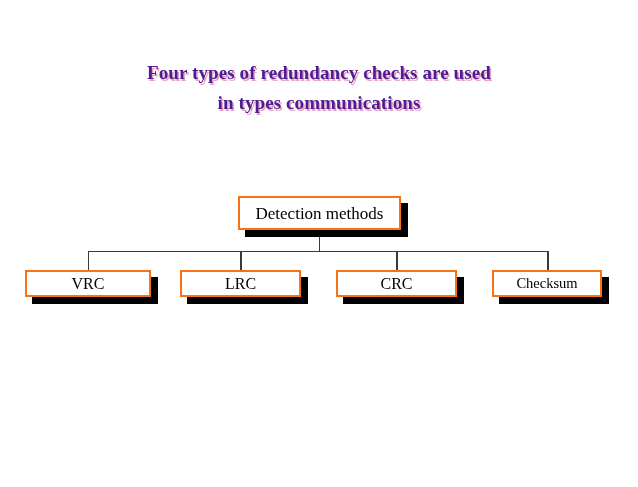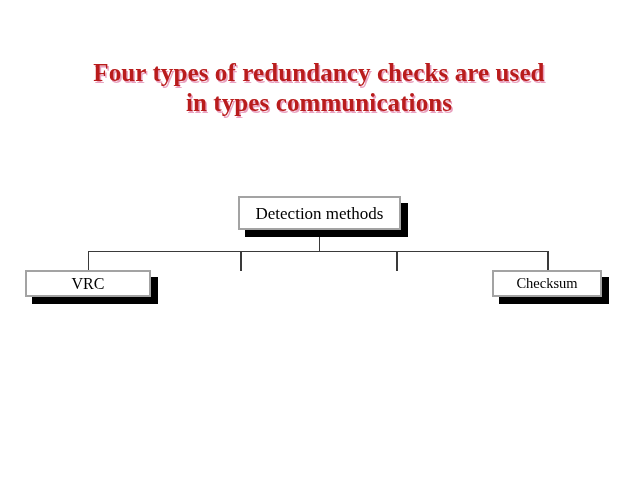--- a/index.html
+++ b/index.html
@@ -29,42 +29,42 @@
   #title-block {
     position: absolute;
     left: 0;
     top: 58px;
     width: 638px;
     text-align: center;
   }
   .title-line {
     font-family: "Liberation Serif", serif;
     font-weight: bold;
-    font-size: 25px;
+    font-size: 19px;
     line-height: 30px;
     letter-spacing: 0.1px;
-    color: #b91c1c;
+    color: #4c1d95;
     text-shadow: 1.5px 1.5px 0 rgba(226, 130, 170, 0.75);
     white-space: nowrap;
   }
 
   
   #diagram {
     position: absolute;
     left: 0; top: 0;
     width: 638px;
     height: 487px;
   }
 
   
   .node {
     position: absolute;
     box-sizing: border-box;
     background: #ffffff;
-    border: 2px solid #a3a3a3;
+    border: 2px solid #f97316;
     box-shadow: 7px 7px 0 0 #000000;
     display: flex;
     align-items: center;
     justify-content: center;
   }
   .node-label {
     font-family: "Liberation Serif", serif;
     color: #000000;
     white-space: nowrap;
     line-height: 1;
@@ -127,20 +127,26 @@
     <div class="conn conn-h" id="conn-bus"></div>
     <div class="conn conn-v" id="conn-drop-1"></div>
     <div class="conn conn-v" id="conn-drop-2"></div>
     <div class="conn conn-v" id="conn-drop-3"></div>
     <div class="conn conn-v" id="conn-drop-4"></div>
 
     <div class="node leaf" id="node-vrc">
       <span class="node-label">VRC</span>
     </div>
 
+    <div class="node leaf" id="node-lrc">
+      <span class="node-label">LRC</span>
+    </div>
 
+    <div class="node leaf" id="node-crc">
+      <span class="node-label">CRC</span>
+    </div>
 
     <div class="node leaf" id="node-checksum">
       <span class="node-label">Checksum</span>
     </div>
 
   </div>
 </div>
 
 </body></html>

